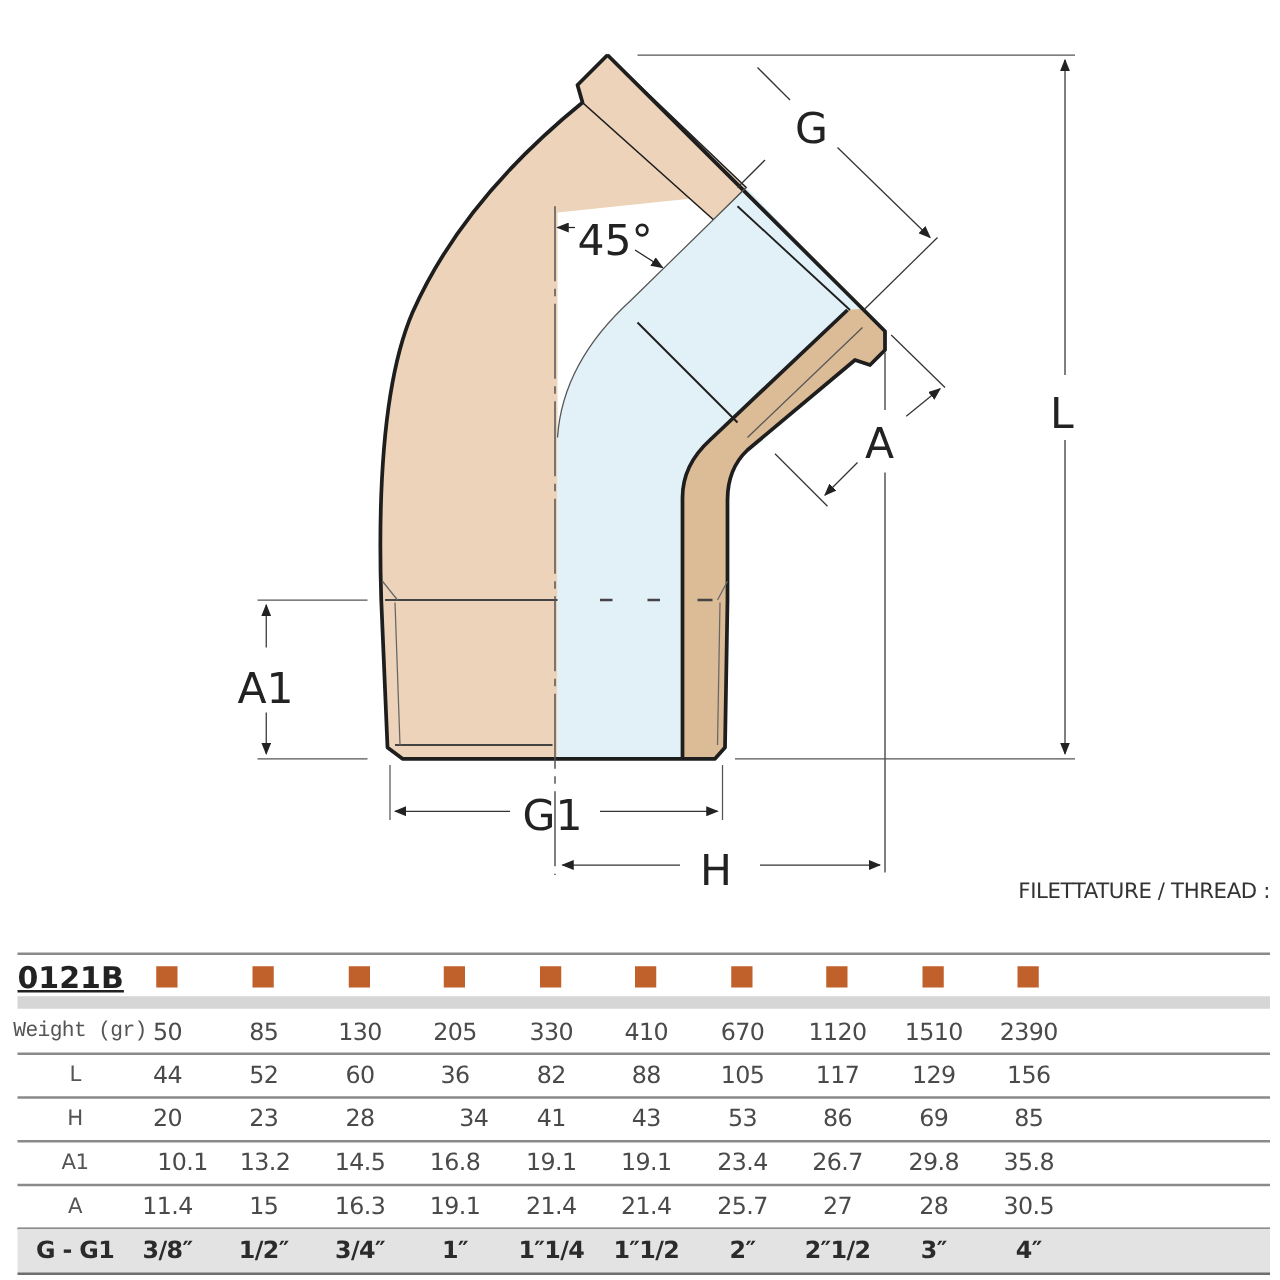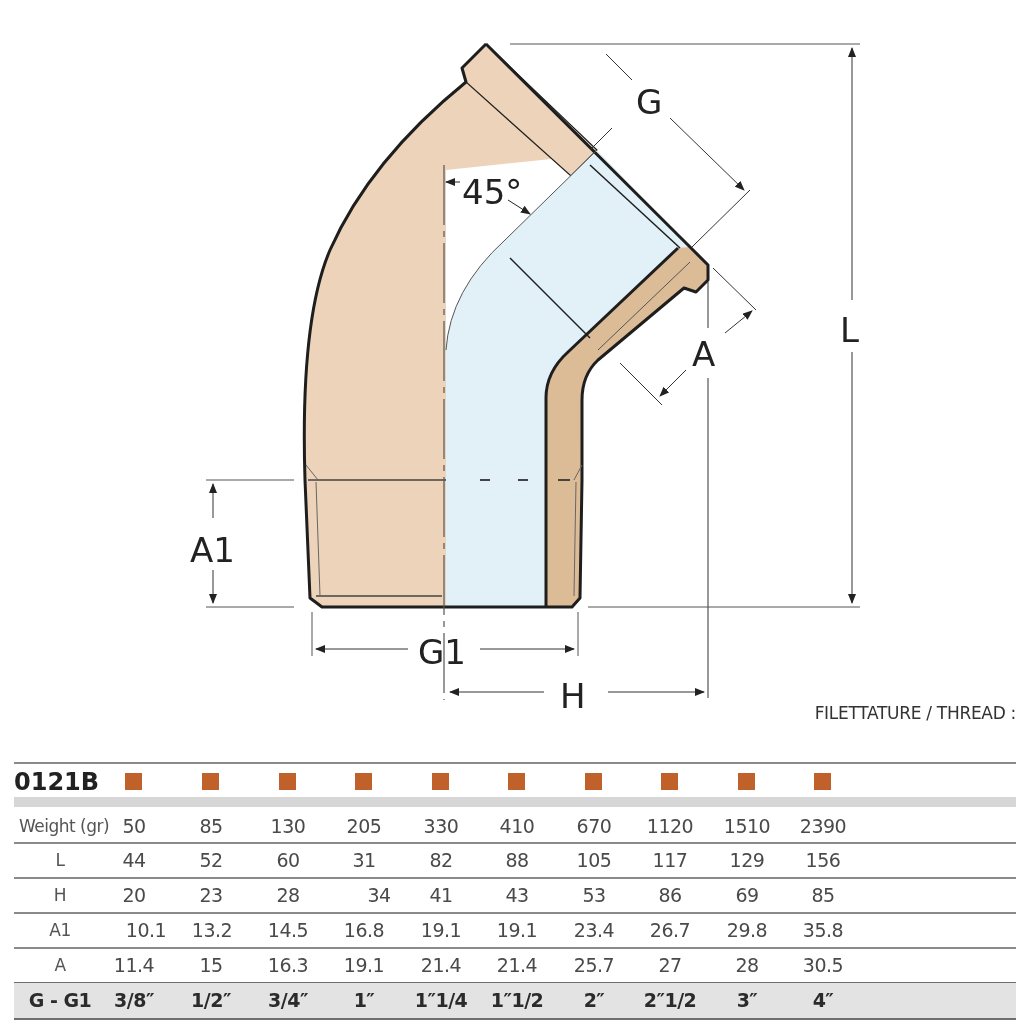--- a/index.html
+++ b/index.html
@@ -11,21 +11,21 @@
                  font-size: 17px; line-height: 22px; color: #333; letter-spacing: -0.3px; }
   .thread-note div { white-space: nowrap; }
   .t-line { position: absolute; left: 14px; width: 1002px; background: #8a8a8a; height: 2px; }
   .grey-bar { position: absolute; left: 14px; top: 797px; width: 1002px; height: 10px; background: #d6d6d6; }
   .row { position: absolute; left: 0; width: 1024px; height: 34px; }
   .cell { position: absolute; top: 0; height: 34px; line-height: 34px; text-align: center;
           width: 76px; margin-left: -38px; font-size: 19px; color: #4a4a4a; letter-spacing: -0.5px; }
   .rowlabel { position: absolute; top: 0; height: 34px; line-height: 34px; text-align: center;
               width: 120px; left: 0; font-size: 17px; color: #555; letter-spacing: -0.5px; }
   .code { position: absolute; left: 14px; top: 763px; height: 36px; line-height: 38px;
-          font-size: 24px; font-weight: bold; color: #222; }
+          font-size: 24px; font-weight: bold; color: #222; text-decoration: underline; }
   .swatch { position: absolute; top: 773px; width: 17px; height: 17px; margin-left: -9px; background: #c0602a; }
   .bottom-row { position: absolute; left: 14px; top: 983px; width: 1002px; height: 36px; background: #e3e3e3; }
   .bottom-row .cell, .bottom-row .rowlabel { font-weight: bold; color: #2b2b2b; font-size: 19px; }
 </style>
 </head>
 <body>
 
 <svg id="diagram" viewBox="0 0 1024 720" xmlns="http://www.w3.org/2000/svg">
   <defs>
     <marker id="arr" markerWidth="10" markerHeight="8" refX="9" refY="4" orient="auto" markerUnits="userSpaceOnUse">
@@ -116,40 +116,40 @@
   <div class="swatch" style="left:441px"></div>
   <div class="swatch" style="left:517px"></div>
   <div class="swatch" style="left:594px"></div>
   <div class="swatch" style="left:670px"></div>
   <div class="swatch" style="left:747px"></div>
   <div class="swatch" style="left:823px"></div>
 
   <div class="grey-bar"></div>
 
   <div class="row" style="top:809px">
-    <div class="rowlabel" style="width:128px;">Weight (gr)</div>
+    <div class="rowlabel" style="width:128px;font-family:Liberation Mono, monospace;">Weight (gr)</div>
     <div class="cell" style="left:134px">50</div>
     <div class="cell" style="left:211px">85</div>
     <div class="cell" style="left:288px">130</div>
     <div class="cell" style="left:364px">205</div>
     <div class="cell" style="left:441px">330</div>
     <div class="cell" style="left:517px">410</div>
     <div class="cell" style="left:594px">670</div>
     <div class="cell" style="left:670px">1120</div>
     <div class="cell" style="left:747px">1510</div>
     <div class="cell" style="left:823px">2390</div>
   </div>
   <div class="t-line" style="top:842px;height:1.5px"></div>
 
   <div class="row" style="top:843px">
     <div class="rowlabel" style="width:120px;">L</div>
     <div class="cell" style="left:134px">44</div>
     <div class="cell" style="left:211px">52</div>
     <div class="cell" style="left:288px">60</div>
-    <div class="cell" style="left:364px">31</div>
+    <div class="cell" style="left:364px">36</div>
     <div class="cell" style="left:441px">82</div>
     <div class="cell" style="left:517px">88</div>
     <div class="cell" style="left:594px">105</div>
     <div class="cell" style="left:670px">117</div>
     <div class="cell" style="left:747px">129</div>
     <div class="cell" style="left:823px">156</div>
   </div>
   <div class="t-line" style="top:877px;height:1.5px"></div>
 
   <div class="row" style="top:878px">

